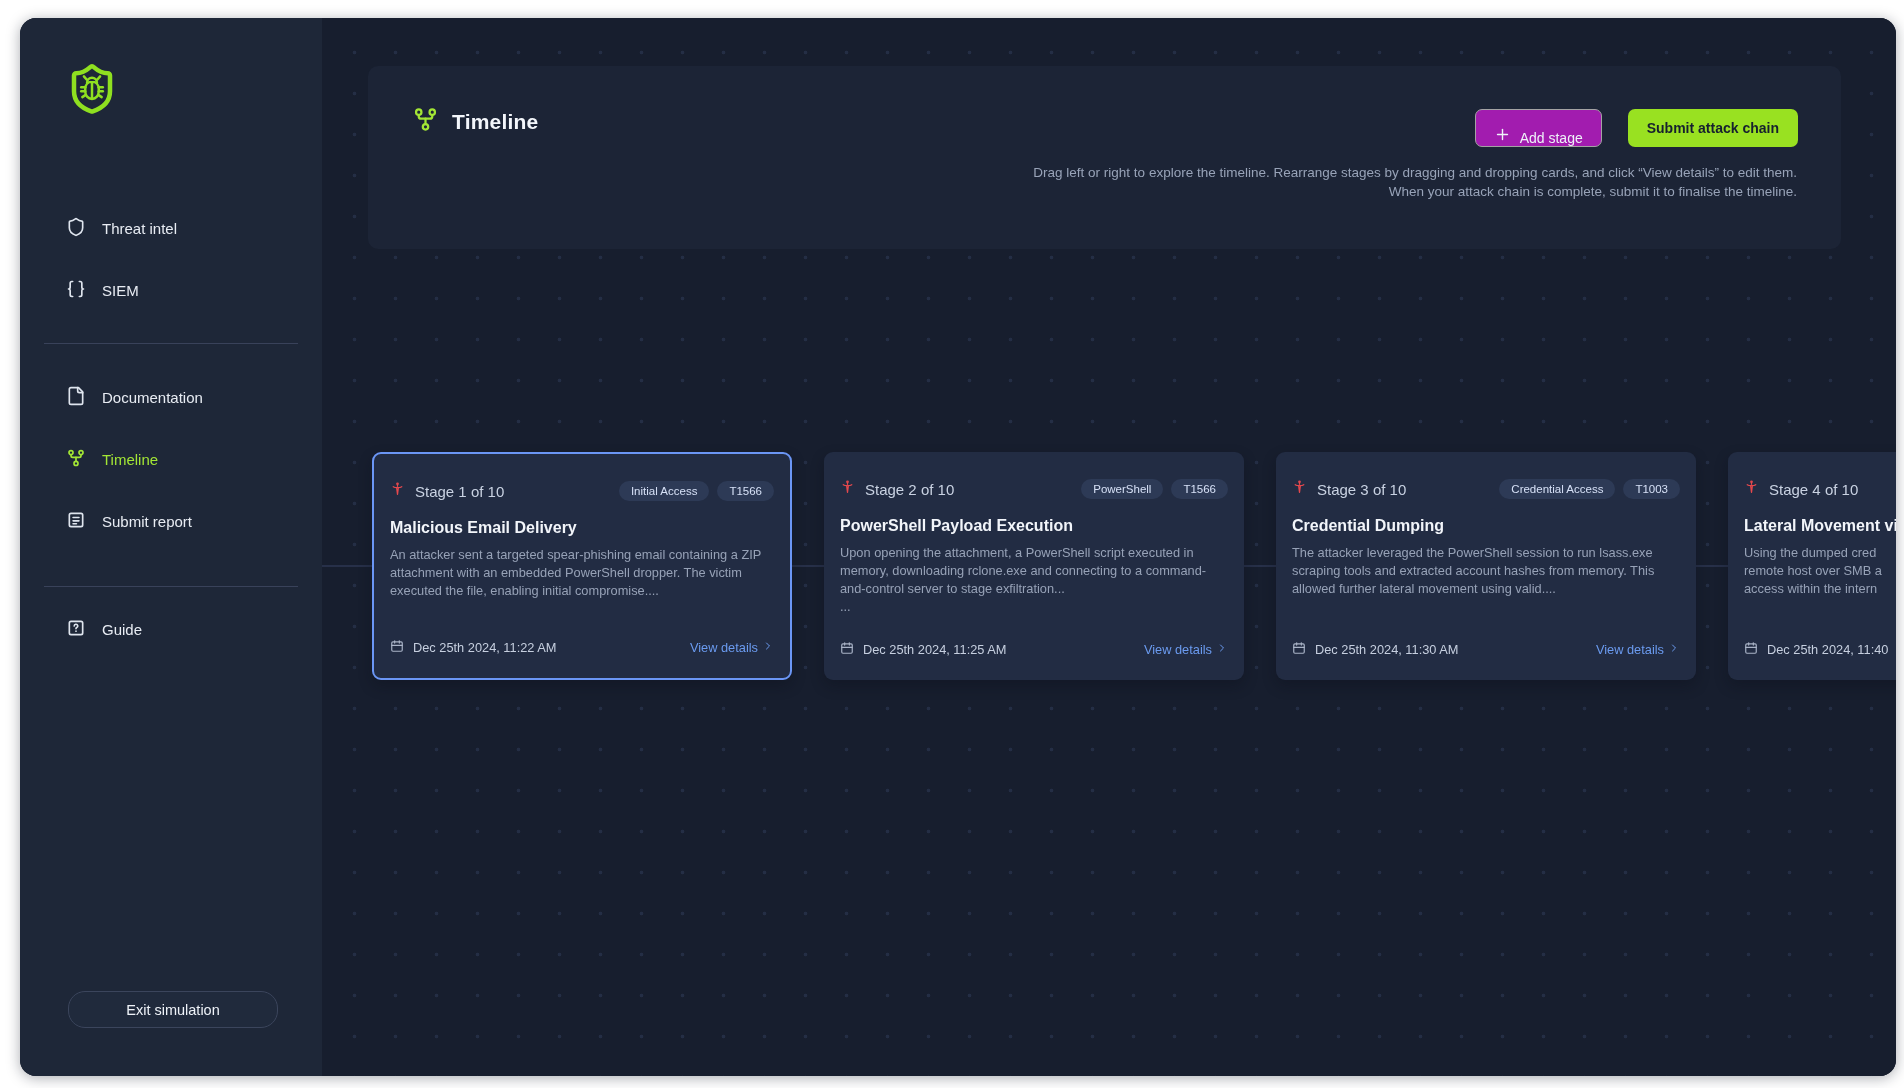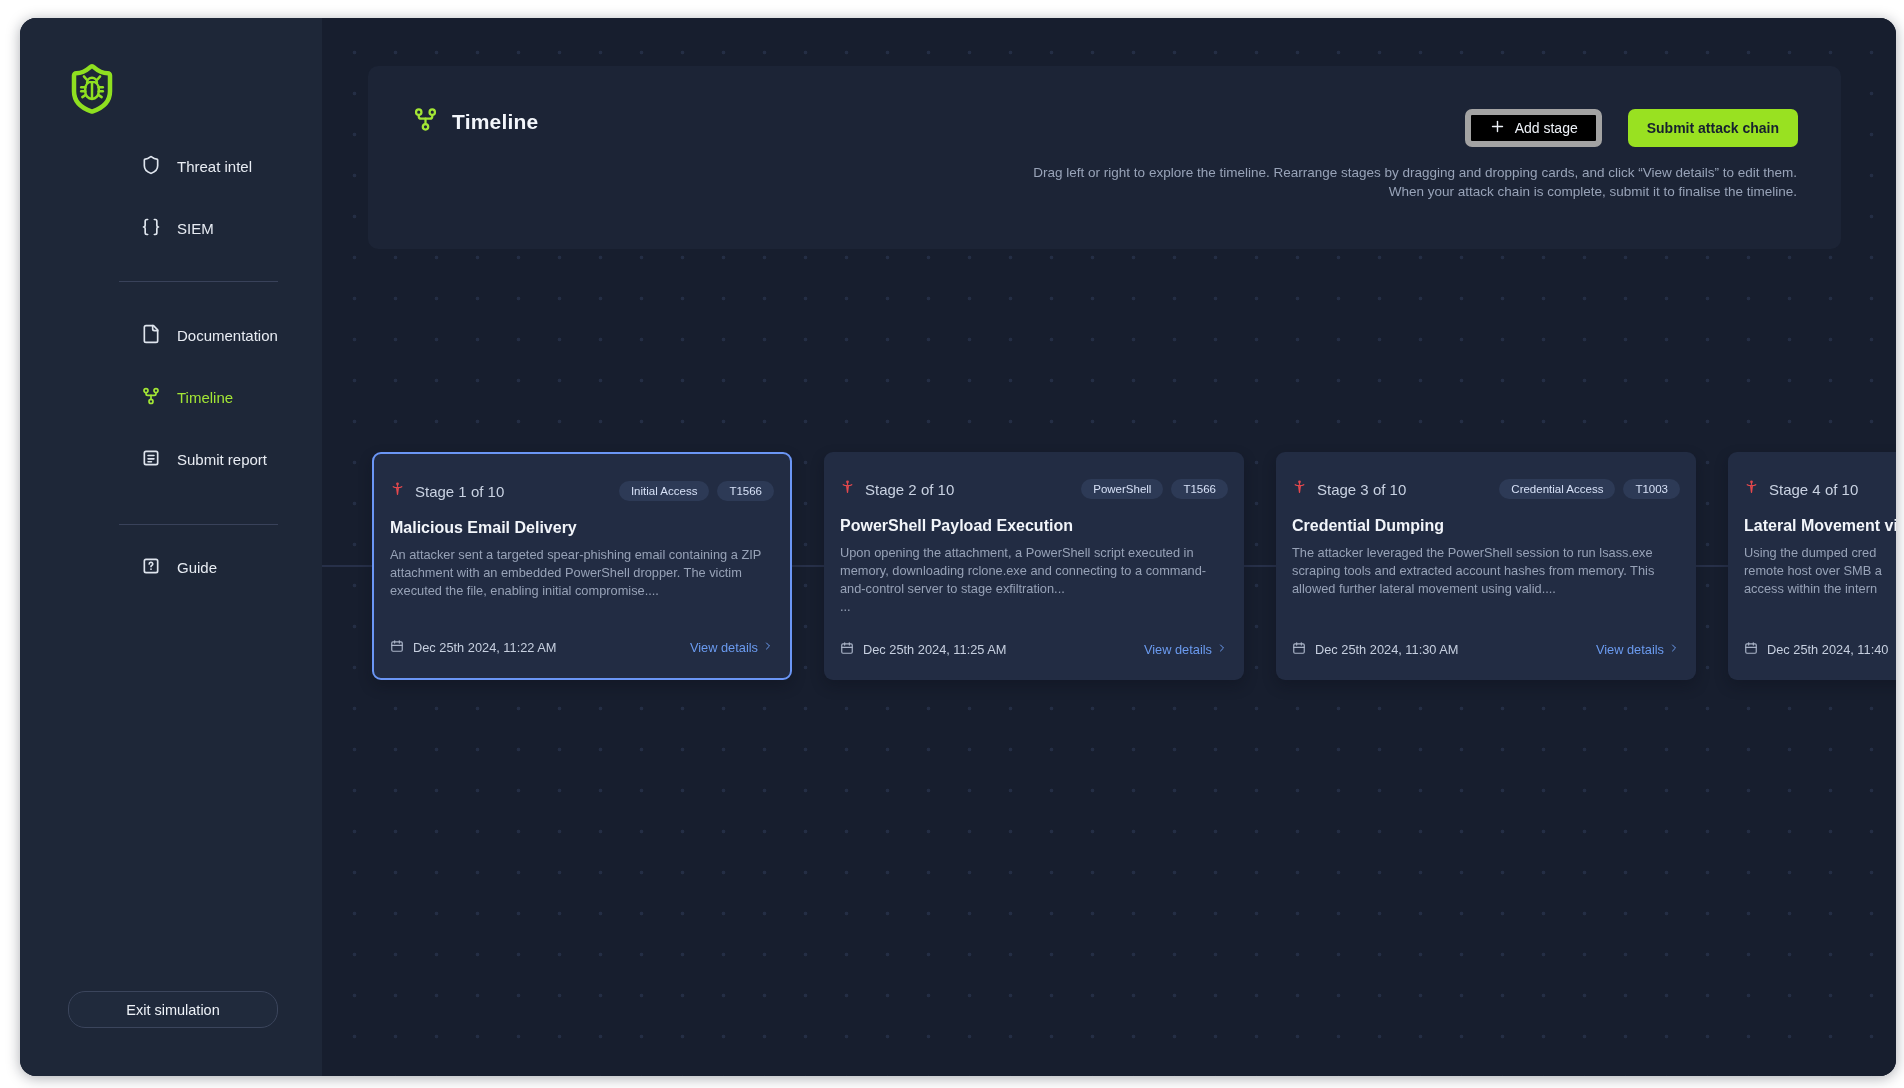--- a/index.html
+++ b/index.html
@@ -6,21 +6,21 @@
   html,body { width:1904px; height:1088px; }
   body { font-family:"Liberation Sans","DejaVu Sans",sans-serif; background:#ffffff; overflow:hidden; }
 
   .page { position:relative; width:1904px; height:1088px; background:#ffffff; }
   .app { position:absolute; left:20px; top:18px; right:8px; bottom:12px;
          background:#171e2e; border-radius:16px; overflow:hidden; display:flex;
          box-shadow:0 2px 14px rgba(15,20,35,.35); }
 
   
   .sidebar { width:302px; flex:0 0 302px; background:#1e2738; position:relative;
-             padding:40px 24px; display:flex; flex-direction:row; }
+             padding:40px 24px; display:flex; flex-direction:column; }
   .logo { margin-left:21px; width:54px; height:62px; color:#8fe020; }
   .nav { margin-top:88px; display:flex; flex-direction:column; }
   .nav-item { display:flex; align-items:center; gap:16px; height:40px; margin-bottom:22px;
               padding-left:22px; color:#e8ecf3; font-size:15px; cursor:pointer; border-radius:8px; }
   .nav-item .ic { color:#dfe5ee; }
   .nav-item.active { color:#a3e635; }
   .nav-item.active .ic { color:#a3e635; }
   .divider { border:none; border-top:1px solid #39425a; margin:11px 0 33px; }
   .divider.d2 { margin:23px 0 22px; }
   .exit-btn { position:absolute; left:48px; bottom:48px; width:210px; height:37px;
@@ -33,21 +33,21 @@
           background-size:41px 41px; background-position:12px 14px; }
 
   .panel { position:absolute; left:46px; top:48px; right:55px; height:183px;
            background:#1c2436; border-radius:10px; padding:40px 44px; }
   .panel-title-row { display:flex; align-items:center; gap:13px; }
   .panel-title { font-size:21px; font-weight:700; color:#f3f6fb; letter-spacing:.2px; }
   .panel-desc { margin-top:26px; font-size:13.5px; line-height:19px; color:#98a3b8;text-align:right; }
   .panel-actions { position:absolute; top:43px; right:43px; display:flex; gap:26px; }
   .btn { display:flex; align-items:center; gap:9px; height:38px; padding:0 18px;
          border-radius:7px; font-size:14px; font-family:inherit; cursor:pointer; }
-  .btn-add { background:#000000; border:6px solid #a3a3a3; color:#eef2f8; }
+  .btn-add { background:#a21caf; border:1px solid #a3a3a3; color:#eef2f8;align-items:flex-end; }
   .btn-submit { background:#99e121; border:none; color:#16202f; font-weight:700; padding:0 19px; }
 
   .connector { position:absolute; left:0; right:0; top:547px; height:2px; background:#273049; }
 
   .cards { position:absolute; inset:0; }
   .card { position:absolute; top:434px; width:420px; height:228px; background:#222c43;
           border-radius:9px; padding:25px 16px 22px; display:flex; flex-direction:column;
           box-shadow:0 6px 14px rgba(10,14,24,.3); cursor:grab; }
   .card.active { border:2px solid #6b96f5; }
   .card-head { display:flex; align-items:center; gap:10px; margin-bottom:16px; }

